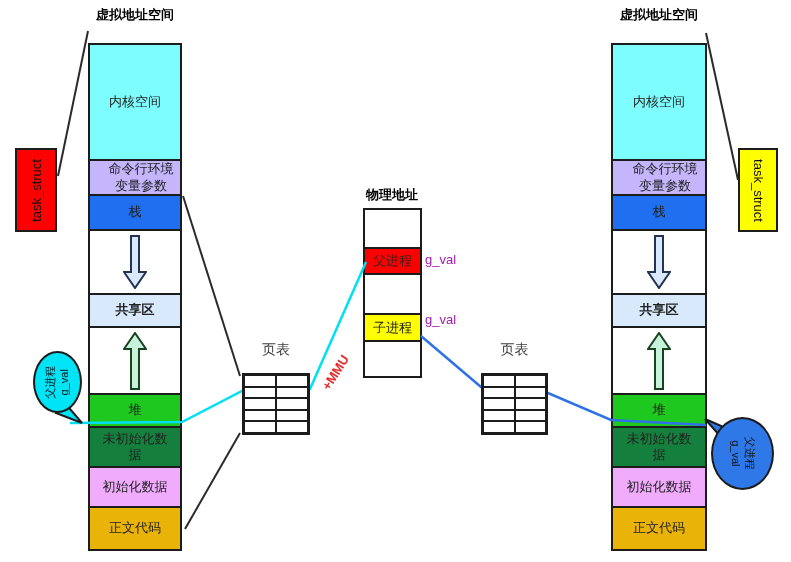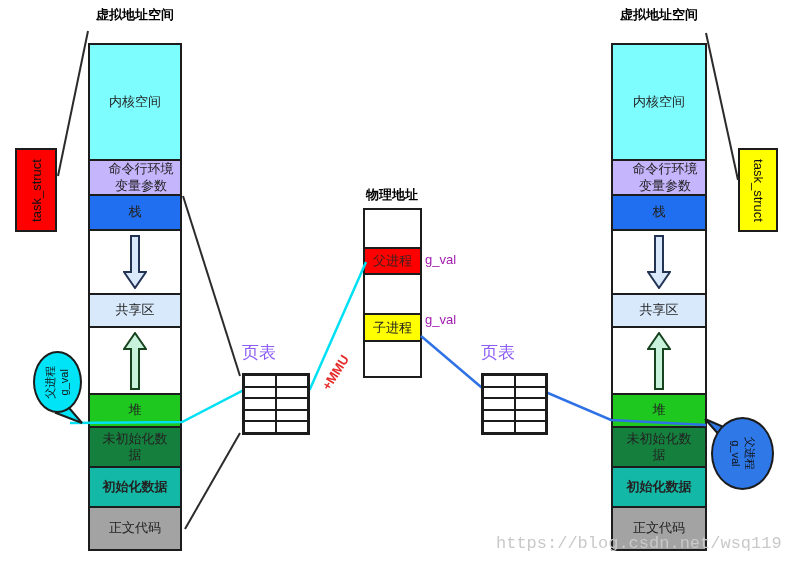--- a/index.html
+++ b/index.html
@@ -4,42 +4,42 @@
 <style>
   html,body{margin:0;padding:0;}
   body{font-family:"Liberation Sans","DejaVu Sans",sans-serif;background:#ffffff;}
   #stage{position:relative;width:791px;height:562px;background:#ffffff;overflow:hidden;}
 
   
   .col-title{position:absolute;font-size:13px;font-weight:700;color:#000000;text-align:center;z-index:2;}
   #title-left{left:88px;top:6px;width:94px;}
   #title-right{left:611px;top:6px;width:96px;}
   #title-phys{left:352px;top:186px;width:80px;}
-  .pt-title{position:absolute;font-size:17px;color:#8b5cf6;z-index:2;}
+  .pt-title{position:absolute;font-size:14px;color:#404040;text-align:center;z-index:2;}
   #pt-title-left{left:242px;top:341px;width:68px;}
   #pt-title-right{left:481px;top:341px;width:67px;}
 
   
   .mem-col{position:absolute;top:29px;width:94px;height:508px;border:2px solid #1c1c1c;
            box-sizing:border-box;background:#fff;z-index:1;display:flex;flex-direction:column;margin-top:14px;}
   #col-left{left:88px;}
   #col-right{left:611px;width:96px;}
   .mem-block{position:relative;border-bottom:2px solid #1c1c1c;display:flex;align-items:center;justify-content:center;
              font-size:13px;color:#222;text-align:center;white-space:pre-line;line-height:1.25;box-sizing:content-box;}
   .mem-block:last-child{border-bottom:none;}
   .b-kernel {height:114px;background:#7dfdfe;}
   .b-cmd    {height:33px; background:#c4b5fd;padding-left:12px;}
   .b-stack  {height:33px; background:#1f6ff0;}
   .b-freeD  {height:62px; background:#ffffff;}
-  .b-share  {height:31px; background:#d7e9fb;}
+  .b-share  {height:31px; background:#d7e9fb;font-weight:bold;}
   .b-freeU  {height:65px; background:#ffffff;}
   .b-heap   {height:31px; background:#1fc81f;}
   .b-uninit {height:38px; background:#15803d;}
-  .b-init   {height:38px; background:#14b8a6;font-weight:bold;}
-  .b-code   {height:41px; background:#a3a3a3;}
+  .b-init   {height:38px; background:#f0abfc;}
+  .b-code   {height:41px; background:#eab308;}
 
   
   .arrow-wrap{position:absolute;left:0;top:0;width:100%;height:100%;display:flex;align-items:center;justify-content:center;}
 
   
   #phys-col{position:absolute;left:363px;top:208px;width:59px;height:170px;border:2px solid #1c1c1c;
             box-sizing:border-box;background:#fff;z-index:1;display:flex;flex-direction:column;}
   .ph-cell{border-bottom:2px solid #1c1c1c;display:flex;align-items:center;justify-content:center;
            font-size:13px;color:#222;}
   .ph-cell:last-child{border-bottom:none;}
@@ -215,15 +215,14 @@
     <span class="bubble-text">父进程
 g_val</span>
   </div>
   <div class="bubble" id="bubble-right">
     <span class="bubble-text">父进程
 g_val</span>
   </div>
 
   <div id="mmu">+MMU</div>
 
-  <div id="watermark">https://blog.csdn.net/wsq119</div>
 
 </div>
 
 </body></html>

